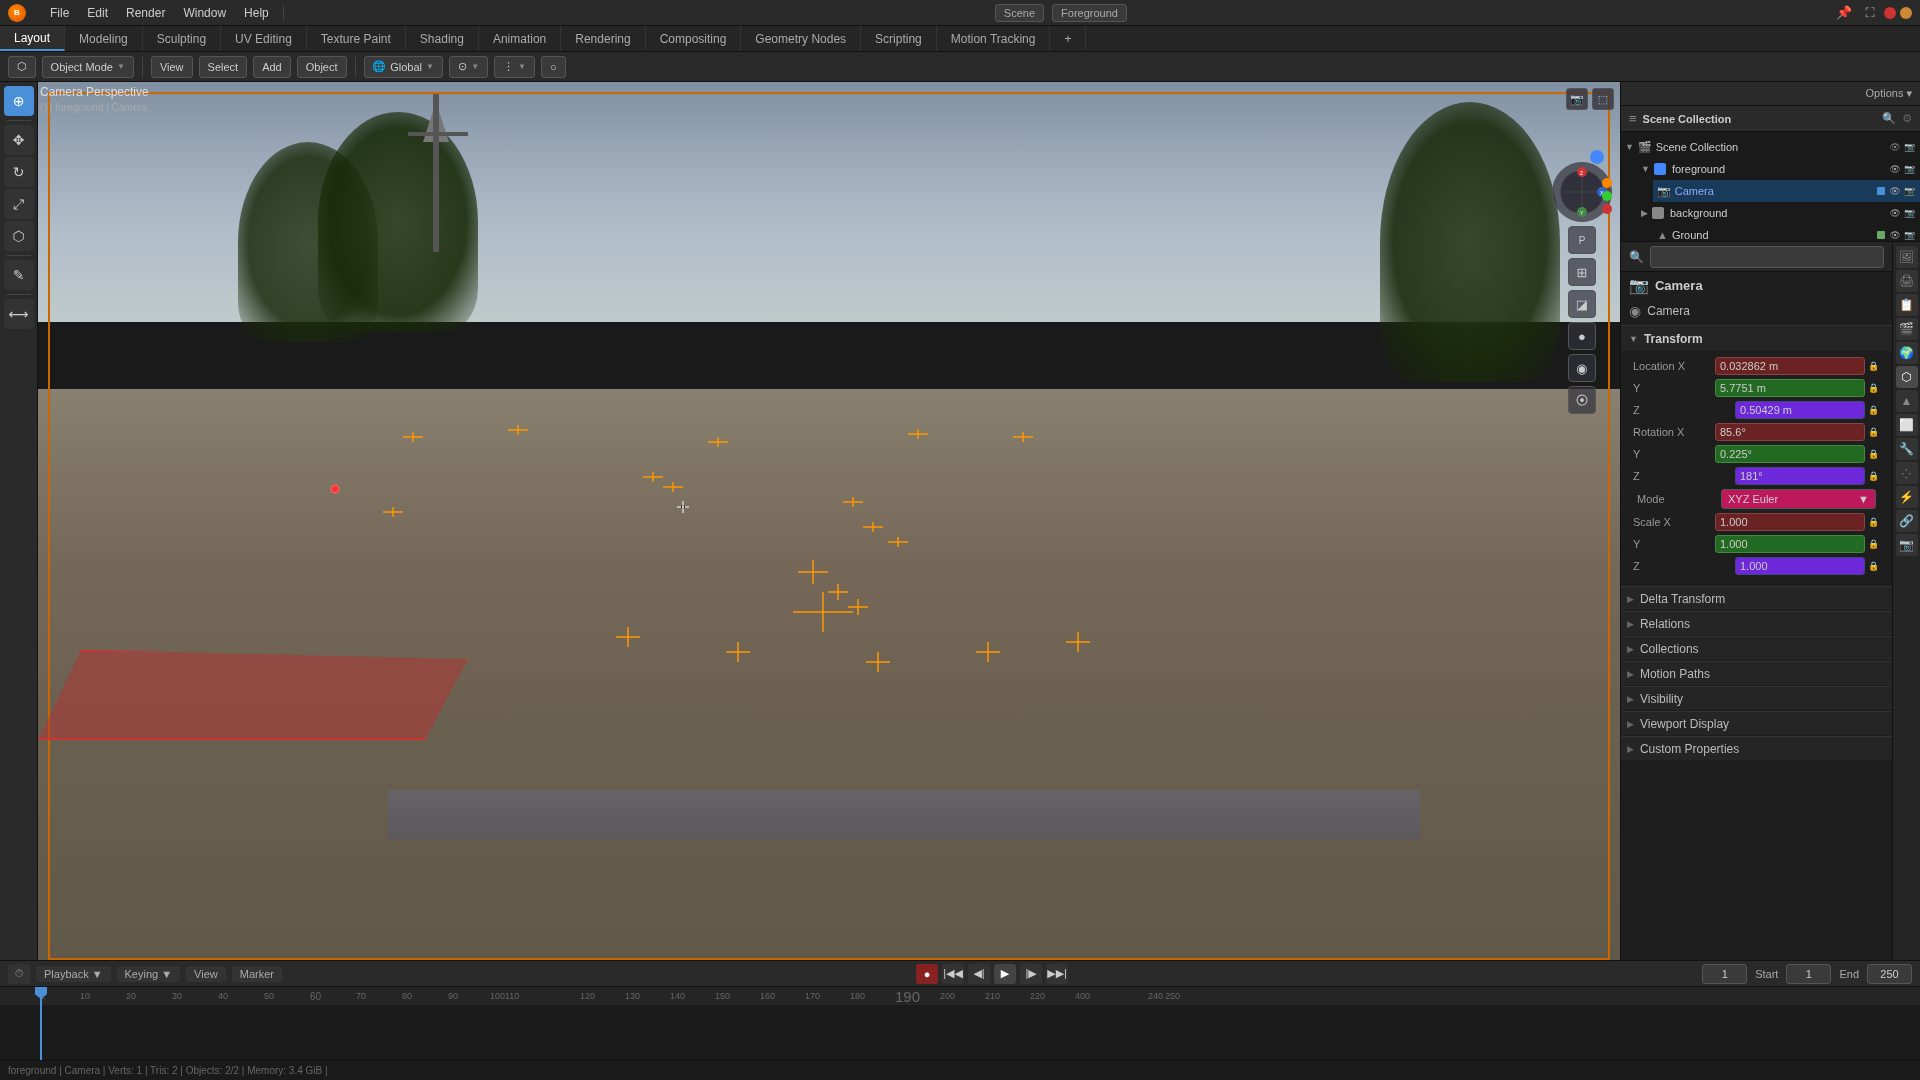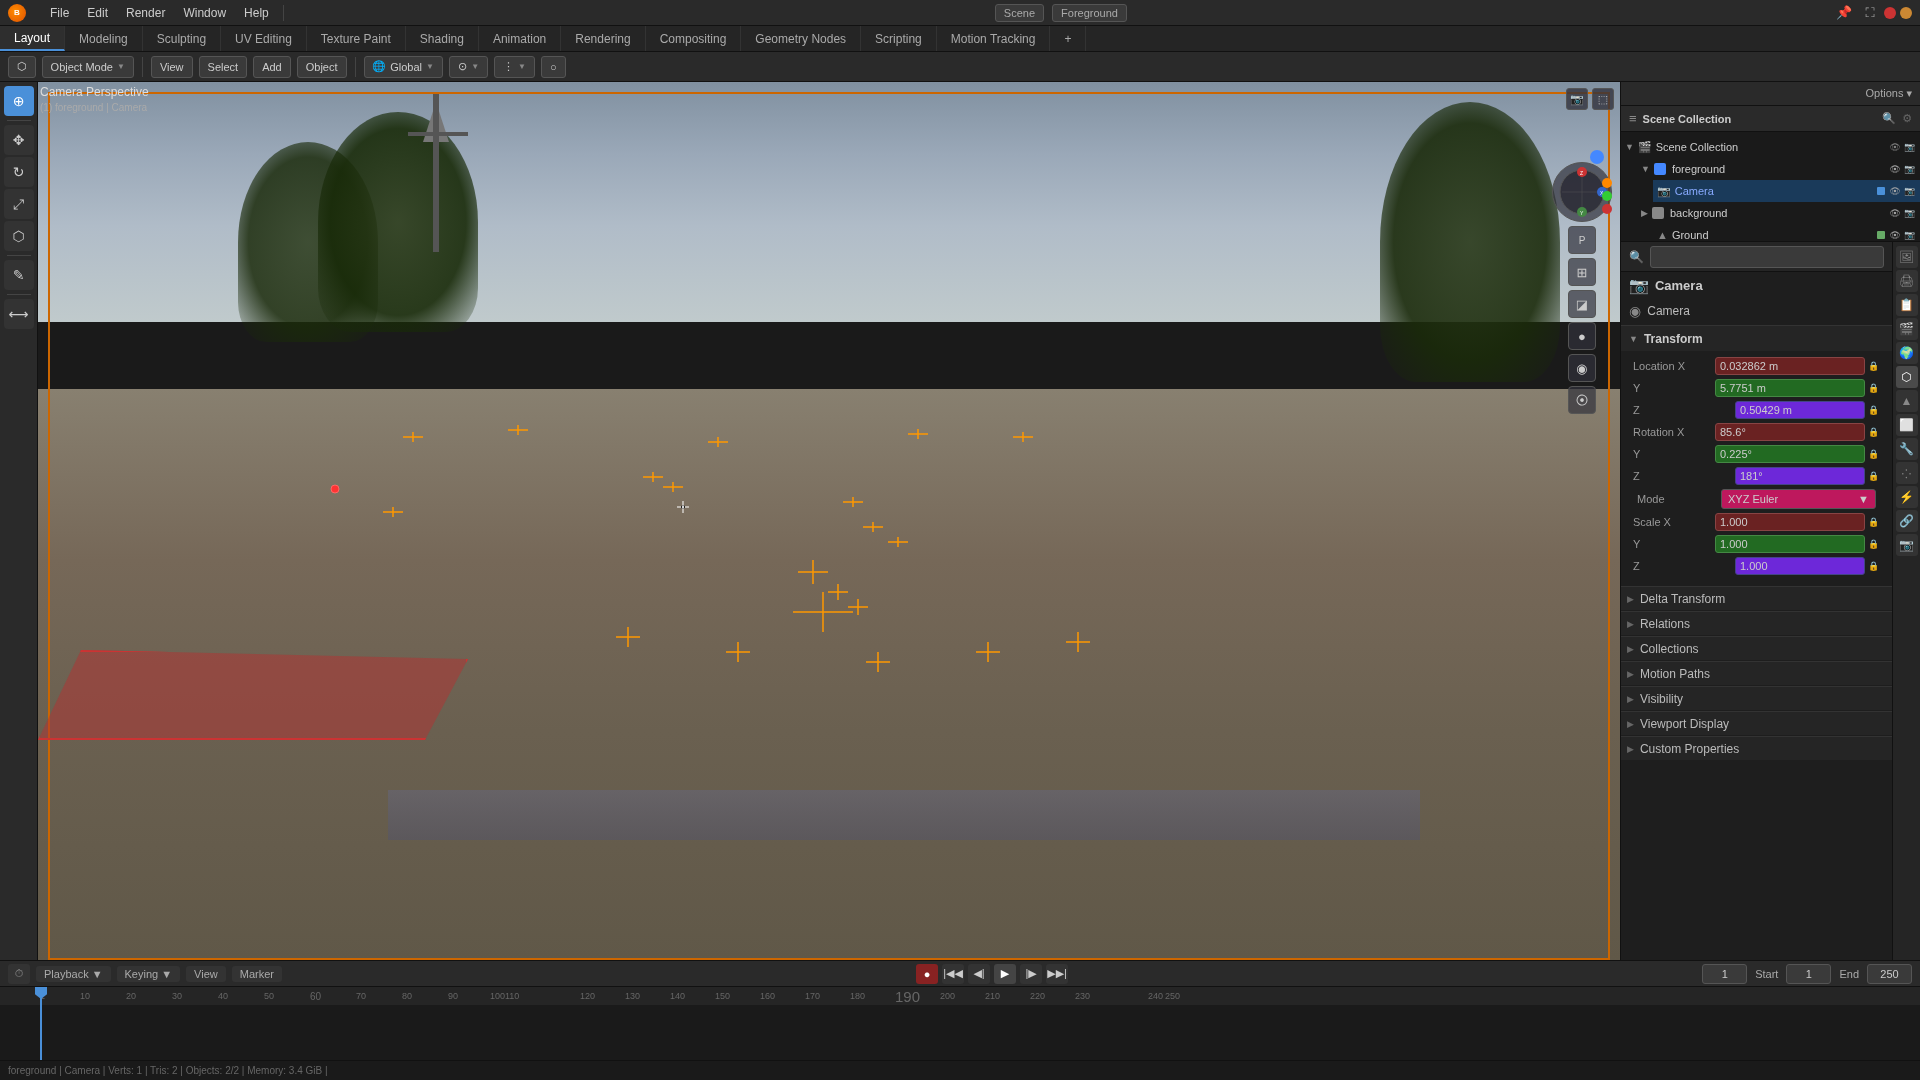--- a/index.html
+++ b/index.html
@@ -1220,21 +1220,21 @@
       <div style="position:absolute;left:625px;font-size:9px;color:#666;">130</div>
       <div style="position:absolute;left:670px;font-size:9px;color:#666;">140</div>
       <div style="position:absolute;left:715px;font-size:9px;color:#666;">150</div>
       <div style="position:absolute;left:760px;font-size:9px;color:#666;">160</div>
       <div style="position:absolute;left:805px;font-size:9px;color:#666;">170</div>
       <div style="position:absolute;left:850px;font-size:9px;color:#666;">180</div>
       <div style="position:absolute;left:895px;font-size:15px;color:#666;">190</div>
       <div style="position:absolute;left:940px;font-size:9px;color:#666;">200</div>
       <div style="position:absolute;left:985px;font-size:9px;color:#666;">210</div>
       <div style="position:absolute;left:1030px;font-size:9px;color:#666;">220</div>
-      <div style="position:absolute;left:1075px;font-size:9px;color:#666;">230</div>
+      <div style="position:absolute;left:1075px;font-size:9px;color:#666;">400</div>
       <div style="position:absolute;left:1148px;font-size:9px;color:#666;">240</div>
       <div style="position:absolute;left:1165px;font-size:9px;color:#666;">250</div>
     </div>
 
     <div style="position:absolute;top:0;left:40px;width:2px;bottom:0;background:#4a90d9;z-index:10;">
       <div style="position:absolute;top:0;left:-5px;width:12px;height:12px;background:#4a90d9;clip-path:polygon(0 0,100% 0,100% 60%,50% 100%,0 60%);"></div>
     </div>
 
     <div style="position:absolute;top:18px;left:0;right:0;bottom:0;background:#1a1a1a;">
     </div>

